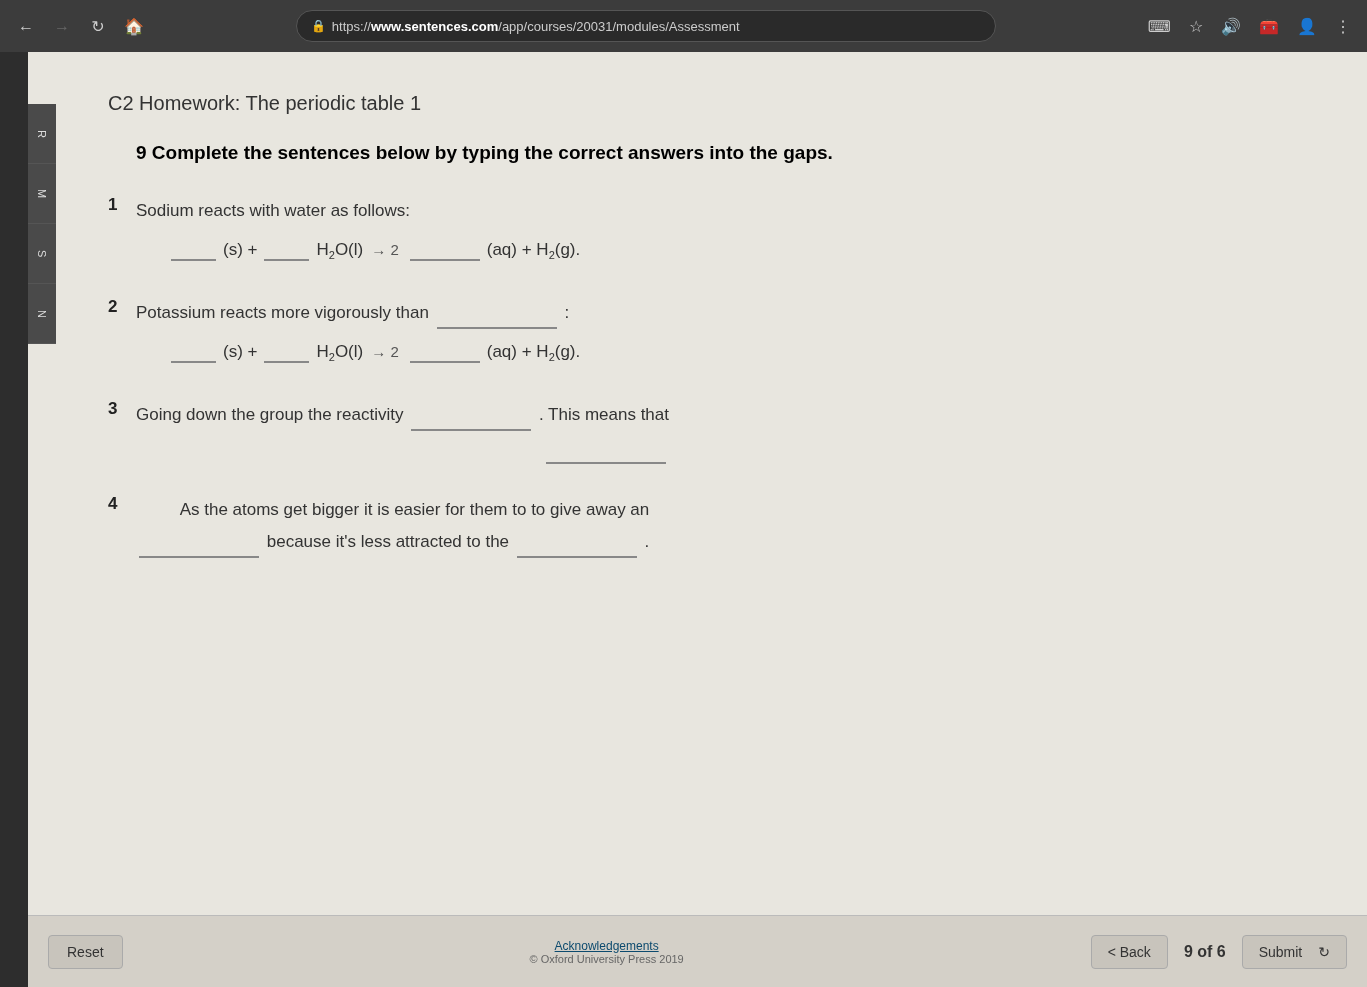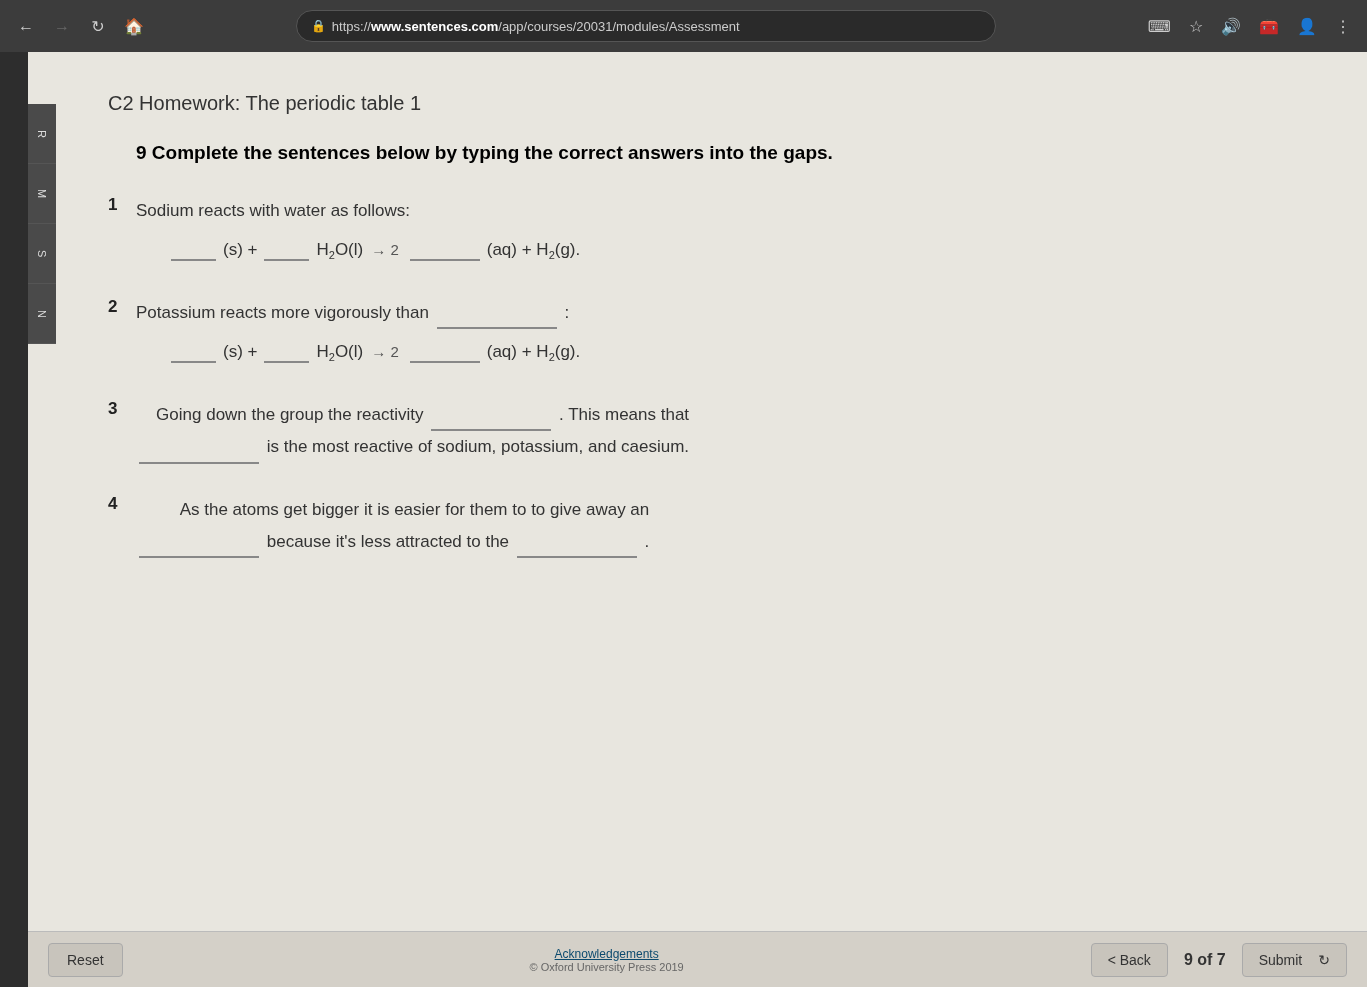--- a/index.html
+++ b/index.html
@@ -166,21 +166,21 @@
     }
 
     .arrow {
       font-size: 15px;
       margin: 0 4px;
       color: #555;
     }
 
     
     .footer {
-      height: 56px;
+      height: 72px;
       background: #d4d0c8;
       border-top: 1px solid #bbb;
       display: flex;
       align-items: center;
       padding: 0 20px;
       flex-shrink: 0;
     }
 
     .reset-btn {
       background: #c8c4bc;
@@ -361,21 +361,20 @@
 
       <div class="question-block">
         <div class="q-row">
           <span class="q-num">3</span>
           <div class="q-body">
             <span>Going down the group the reactivity</span>
             <span class="inline-blank long"></span>
             <span>. This means that</span>
             <br>
             <span class="inline-blank long"></span>
-            <span> is the most reactive of sodium, potassium, and caesium.</span>
           </div>
         </div>
       </div>
 
       <div class="question-block">
         <div class="q-row">
           <span class="q-num">4</span>
           <div class="q-body">
             <span>As the atoms get bigger it is easier for them to to give away an</span>
             <br>
@@ -394,21 +393,21 @@
 
       <div class="footer-center">
         <span class="acknowledgements-link">Acknowledgements</span>
         <span class="copyright-text">© Oxford University Press 2019</span>
       </div>
 
       <div class="footer-right">
         <button class="back-btn">&lt; Back</button>
         <span class="page-indicator">
           <span>9</span>
-          <span>of 7</span>
+          <span>of 6</span>
         </span>
         <button class="submit-btn">
           <span>Submit</span>
           <span>↻</span>
         </button>
       </div>
     </div>
 
   </div>
 </div>

